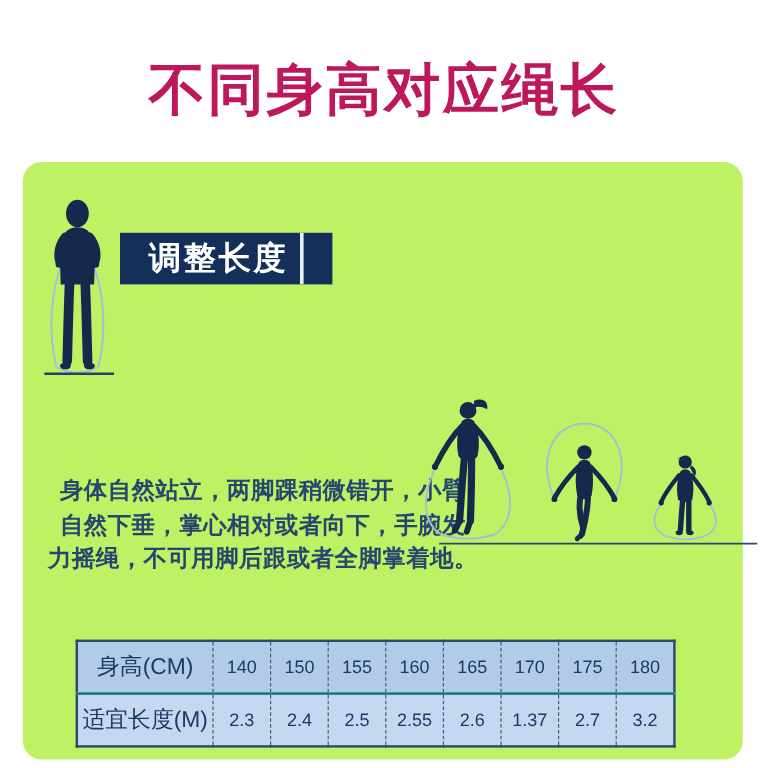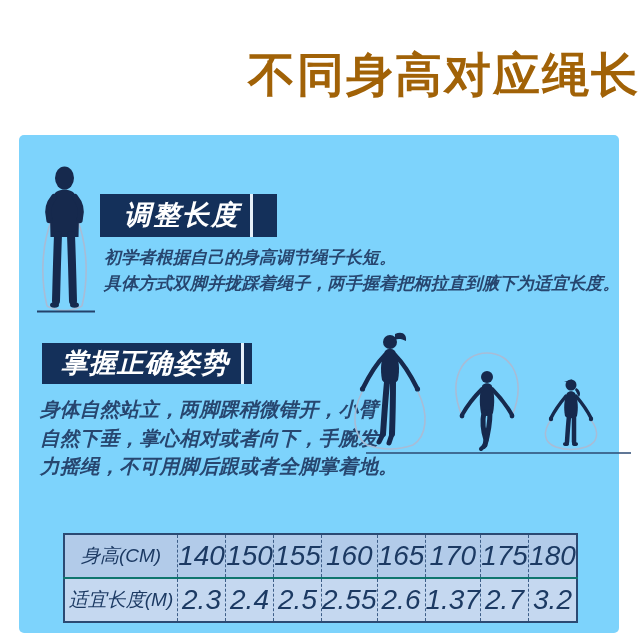--- a/index.html
+++ b/index.html
@@ -1,60 +1,60 @@
 <!DOCTYPE html>
 <html><head>
 <meta charset="utf-8">
 <style>
   html,body{margin:0;padding:0;}
   body{
     width:640px;height:640px;position:relative;background:#ffffff;overflow:hidden;
     font-family:"Liberation Sans","DejaVu Sans",sans-serif;
   }
   .page-title{
-    position:absolute;top:44px;left:0;width:640px;text-align:right;
-    font-size:47px;font-weight:bold;color:#a16207;letter-spacing:2px;white-space:nowrap;
+    position:absolute;top:44px;left:0;width:640px;text-align:center;
+    font-size:47px;font-weight:bold;color:#be185d;letter-spacing:2px;white-space:nowrap;
   }
   .panel{
     position:absolute;left:19px;top:135px;width:600px;height:498px;
-    background:#7dd3fc;border-radius:5px;font-style:italic;
+    background:#bef264;border-radius:16px;
   }
   .svg-abs{position:absolute;}
   .standing-svg{left:8px;top:30px;}
   .jumpers-svg{left:331px;top:193px;}
   .head-box{
     position:absolute;background:#14305a;color:#ffffff;font-weight:bold;
     white-space:nowrap;overflow:hidden;
   }
   .head-box .accent{
     position:absolute;top:0;bottom:0;width:3px;background:#e7f0f9;
   }
   .head-box1{left:81px;top:59px;width:177px;height:43px;font-size:27px;line-height:43px;
     padding-left:0;text-indent:24px;letter-spacing:2px;}
   .head-box1 .accent{left:150px;}
   .head-box2{left:23px;top:208px;width:210px;height:41px;font-size:27px;line-height:41px;
     text-indent:19px;letter-spacing:1px;}
   .head-box2 .accent{left:199px;}
   .para{position:absolute;color:#27466f;font-weight:600;white-space:nowrap;}
   .para1{left:85px;top:110px;font-size:17px;line-height:26px;letter-spacing:0.2px;}
-  .para2{left:21px;top:260px;font-size:19.5px;line-height:28.5px;letter-spacing:0.4px;}
+  .para2{left:21px;top:260px;font-size:19.5px;line-height:28.5px;letter-spacing:0.4px;text-align:center;}
   table.size-table{
     position:absolute;left:44px;top:358px;border-collapse:collapse;table-layout:fixed;
     border:2px solid #2b4a73;
     margin-top:40px;
   }
   table.size-table td{
     height:42px;text-align:center;vertical-align:middle;color:#1c3a63;
     border-left:1px dashed #3d5e88;padding:0;
   }
   table.size-table td:first-child{border-left:none;}
   table.size-table tr.row-heights td{background:#b2cbe9;}
   table.size-table tr.row-lengths td{background:#c5d8f0;border-top:2px solid #0f766e;}
   td.lbl{width:112px;font-size:19px;}
-  td.num{width:47px;font-size:28px;}
+  td.num{width:47px;font-size:15px;}
 </style>
 </head>
 <body>
 
 <div class="page-title">不同身高对应绳长</div>
 
 <div class="panel">
 
   <svg class="svg-abs standing-svg" width="75" height="150" viewBox="0 0 75 150">
     <g fill="none" stroke="#a8bcd6" stroke-width="1.6">
@@ -76,29 +76,21 @@
       <path d="M31,70 C30,95 29.5,118 29,136" stroke-width="8"></path>
       <path d="M44,70 C45,95 45.5,118 46,136" stroke-width="8"></path>
     </g>
     <line x1="10" y1="146.5" x2="68" y2="146.5" stroke="#24426b" stroke-width="2"></line>
   </svg>
 
   <div class="head-box head-box1">
     <span>调整长度</span>
     <span class="accent"></span>
   </div>
-  <div class="para para1">
-    <div>初学者根据自己的身高调节绳子长短。</div>
-    <div>具体方式双脚并拢踩着绳子，两手握着把柄拉直到腋下为适宜长度。</div>
-  </div>
 
-  <div class="head-box head-box2">
-    <span>掌握正确姿势</span>
-    <span class="accent"></span>
-  </div>
   <div class="para para2">
     <div>身体自然站立，两脚踝稍微错开，小臂</div>
     <div>自然下垂，掌心相对或者向下，手腕发</div>
     <div>力摇绳，不可用脚后跟或者全脚掌着地。</div>
   </div>
 
   <svg class="svg-abs jumpers-svg" width="282" height="128" viewBox="0 0 282 128">
     <line x1="16" y1="125" x2="281" y2="125" stroke="#2b4a73" stroke-width="1.6"></line>
 
     <g>

